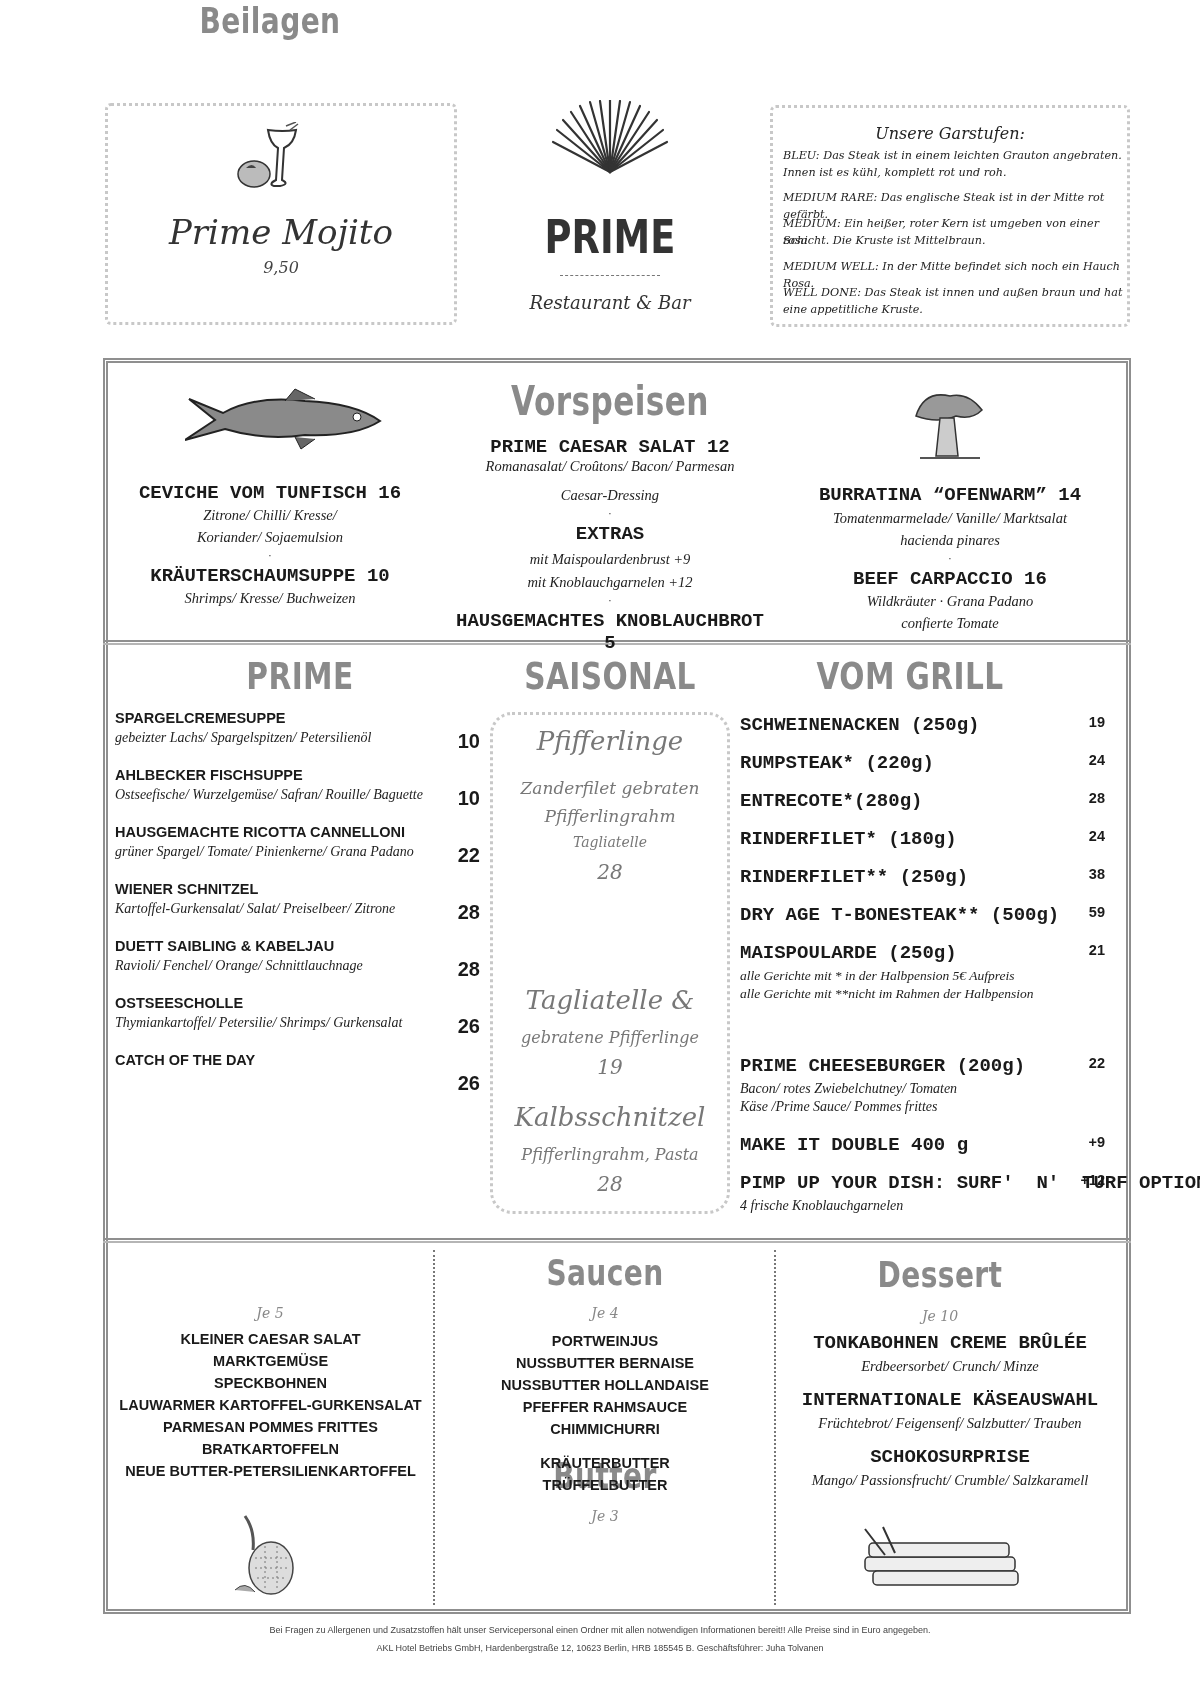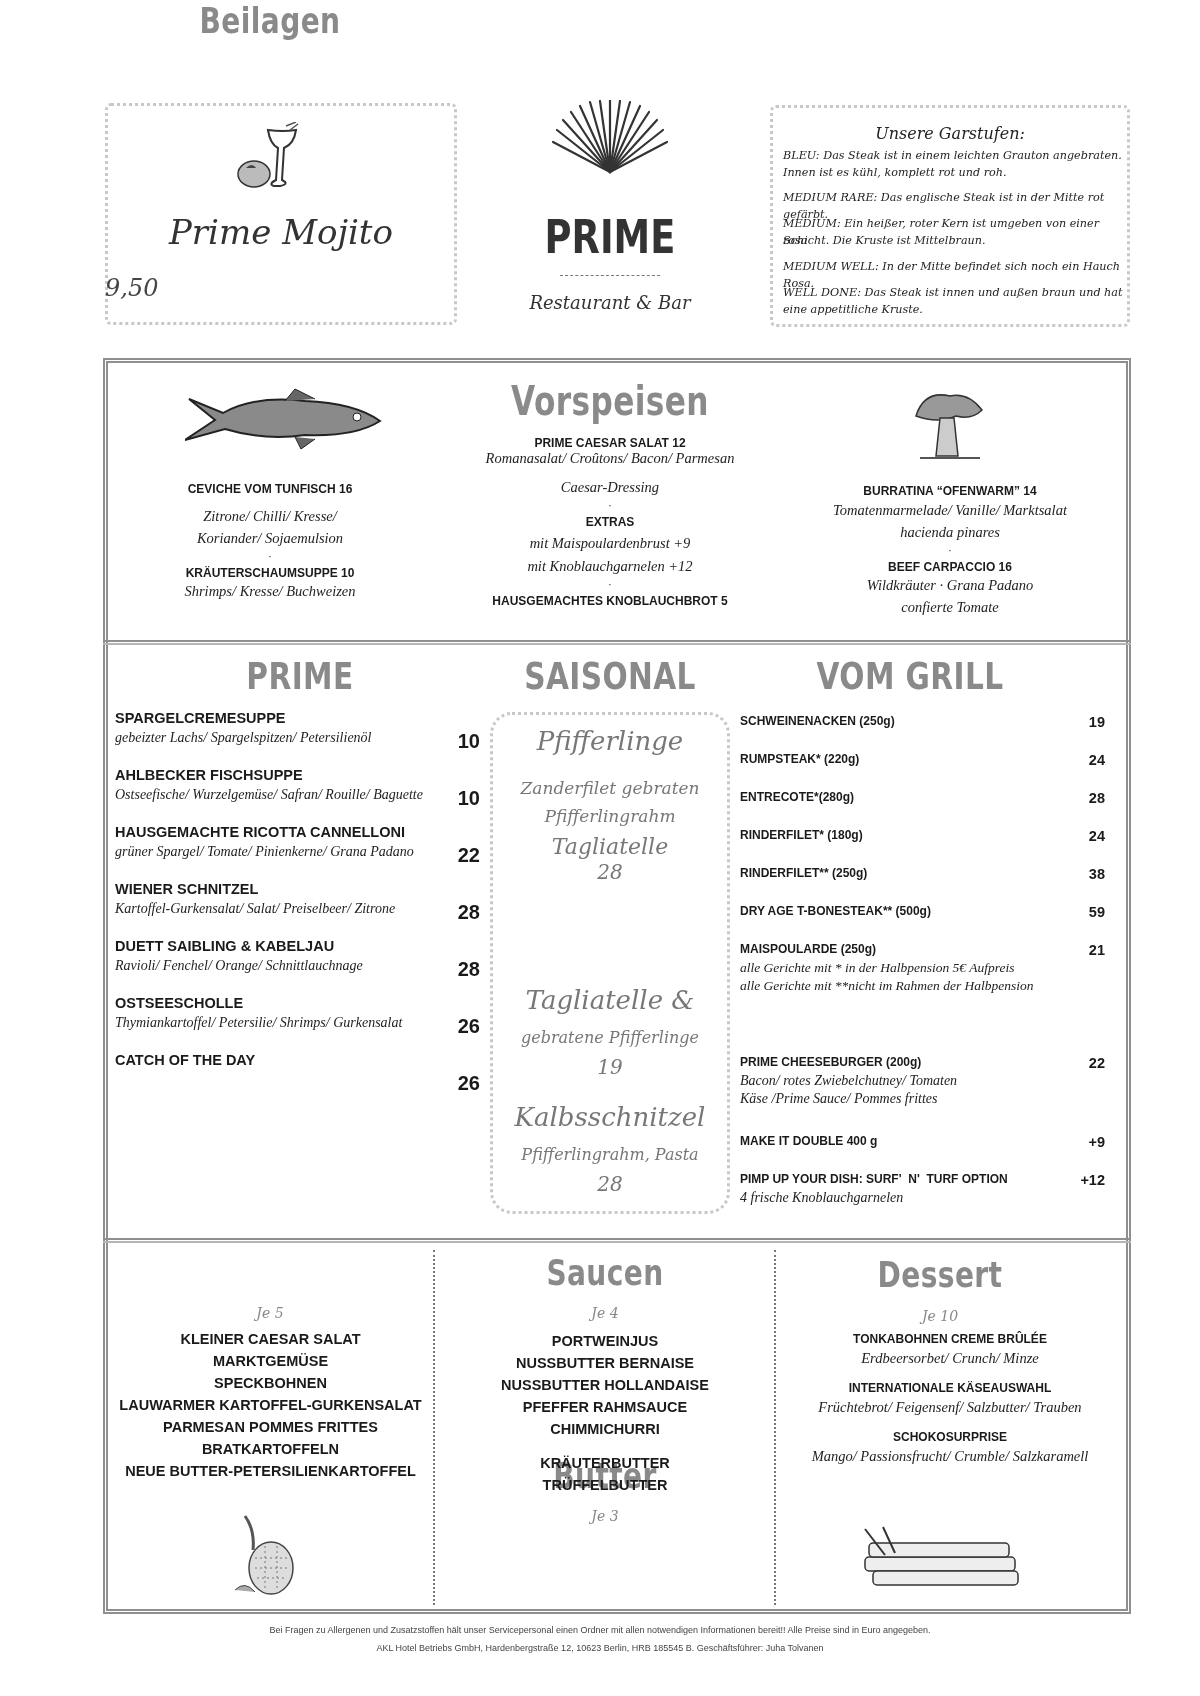--- a/index.html
+++ b/index.html
@@ -10,39 +10,39 @@
   .serif-i { font-family: "Liberation Serif", serif; font-style: italic; color: #222; }
   .heading { font-family: "DejaVu Sans", sans-serif; font-weight: bold; color: #8a8a8a; transform: scaleX(0.78); transform-origin: center; letter-spacing: 0.5px; }
   .dotted-box { border: 3px dotted #c8c8c8; border-radius: 6px; }
   .frame { border: 5px double #8f8f8f; }
   .hrule { height: 5px; border-top: 2px solid #8f8f8f; border-bottom: 2px solid #b5b5b5; }
   .vdots { border-left: 2px dotted #777; }
 
   
   #mojito-box { left: 105px; top: 103px; width: 352px; height: 222px; }
   #mojito-title { left: 105px; top: 212px; width: 352px; text-align: center; font-size: 34px; color: #333; }
-  #mojito-price { left: 105px; top: 258px; width: 352px; font-size: 24px; color: #444; margin-top: 16px; }
+  #mojito-price { left: 105px; top: 258px; width: 352px; text-align: center; font-size: 16px; color: #444; }
   #cocktail-icon { left: 228px; top: 122px; width: 80px; height: 80px; }
 
   #logo-fan { left: 545px; top: 100px; width: 130px; height: 75px; }
   #logo-word { left: 520px; top: 210px; width: 180px; text-align: center; font-size: 46px; font-weight: bold; color: #333; font-family: "DejaVu Sans", sans-serif; transform: scaleX(0.8); }
   #logo-line { left: 560px; top: 275px; width: 100px; border-top: 1px dashed #777; }
   #logo-sub { left: 520px; top: 292px; width: 180px; text-align: center; font-size: 18px; color: #333; }
 
   #gar-box { left: 770px; top: 105px; width: 360px; height: 222px; }
   #gar-title { left: 770px; top: 124px; width: 360px; text-align: center; font-size: 16px; color: #222; }
   .gar-line { left: 783px; width: 340px; font-size: 11.2px; line-height: 17px; color: #222; }
 
   
   #main-frame { left: 103px; top: 358px; width: 1028px; height: 1256px; }
   #hr1 { left: 103px; top: 640px; width: 1028px; }
   #hr2 { left: 103px; top: 1238px; width: 1028px; }
 
   .center-col { text-align: center; }
-  .item-b { font-size: 12px; font-weight: bold; }
+  .item-b { font-size: 19px; font-weight: bold; font-family: Liberation Mono, monospace; }
   .item-i { font-size: 14.5px; }
 
   
   #fish-icon { left: 185px; top: 385px; width: 200px; height: 70px; }
   #mushroom-icon { left: 910px; top: 390px; width: 80px; height: 72px; }
   #vorspeisen-title { left: 460px; top: 378px; width: 300px; text-align: center; font-size: 40px; }
 
   
   .prime-row { left: 115px; width: 365px; }
   .prime-name { font-size: 14.5px; font-weight: bold; }
@@ -126,21 +126,21 @@
 </svg>
 <svg class="abs" id="mushroom-icon" viewBox="0 0 80 72">
   <path d="M6 26 Q14 0 40 6 Q58 2 72 20 Q62 30 46 26 Q28 34 6 26 Z" fill="#999" stroke="#333" stroke-width="1.5"></path>
   <path d="M30 28 L26 66 L48 66 L44 28 Z" fill="#ccc" stroke="#333" stroke-width="1.5"></path>
   <path d="M10 68 L70 68" stroke="#555" stroke-width="2"></path>
 </svg>
 <div class="abs heading" id="vorspeisen-title">Vorspeisen</div>
 
 <div class="abs center-col" style="left:120px;top:482px;width:300px">
   <div class="item-b">CEVICHE VOM TUNFISCH 16</div>
-  <div class="serif-i item-i" style="margin-top:12px">Zitrone/ Chilli/ Kresse/</div>
+  <div class="serif-i item-i" style="margin-top:3px">Zitrone/ Chilli/ Kresse/</div>
   <div class="serif-i item-i" style="margin-top:5px">Koriander/ Sojaemulsion</div>
   <div style="margin-top:4px;font-size:10px">·</div>
   <div class="item-b" style="margin-top:4px">KRÄUTERSCHAUMSUPPE 10</div>
   <div class="serif-i item-i" style="margin-top:3px">Shrimps/ Kresse/ Buchweizen</div>
 </div>
 
 <div class="abs center-col" style="left:450px;top:436px;width:320px">
   <div class="item-b">PRIME CAESAR SALAT 12</div>
   <div class="serif-i item-i" style="">Romanasalat/ Croûtons/ Bacon/ Parmesan</div>
   <div class="serif-i item-i" style="margin-top:12px">Caesar-Dressing</div>
@@ -198,21 +198,21 @@
   <div class="prime-name">CATCH OF THE DAY</div>
   <div class="prime-price">26</div>
 </div>
 
 <div class="abs heading" style="left:470px;top:654px;width:280px;text-align:center;font-size:38px">SAISONAL</div>
 <div class="abs dotted-box" id="saisonal-box"></div>
 
 <div class="abs script sais-script" style="top:726px;font-size:26px">Pfifferlinge</div>
 <div class="abs script sais-script" style="top:778px;font-size:17px">Zanderfilet gebraten</div>
 <div class="abs script sais-script" style="top:806px;font-size:17px">Pfifferlingrahm</div>
-<div class="abs script sais-script" style="top:834px;font-size:22px">Tagliatelle</div>
+<div class="abs script sais-script" style="top:834px;font-size:14px">Tagliatelle</div>
 <div class="abs script sais-script" style="top:860px;font-size:20px">28</div>
 
 <div class="abs script sais-script" style="top:985px;font-size:26px">Tagliatelle &amp;</div>
 <div class="abs script sais-script" style="top:1028px;font-size:16px">gebratene Pfifferlinge</div>
 <div class="abs script sais-script" style="top:1055px;font-size:20px">19</div>
 
 <div class="abs script sais-script" style="top:1102px;font-size:26px">Kalbsschnitzel</div>
 <div class="abs script sais-script" style="top:1145px;font-size:16px">Pfifferlingrahm, Pasta</div>
 <div class="abs script sais-script" style="top:1172px;font-size:20px">28</div>
 

